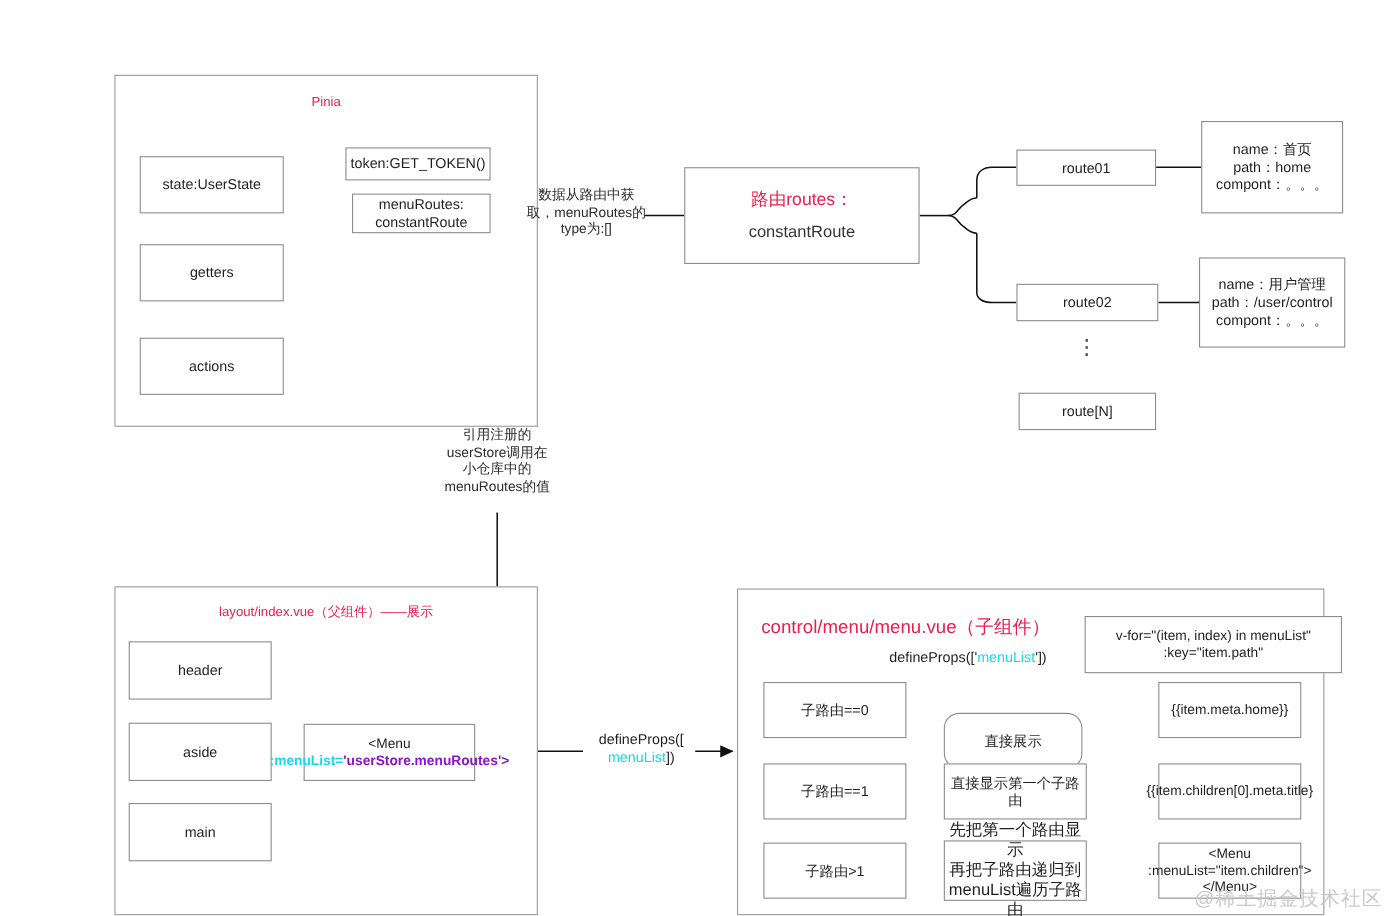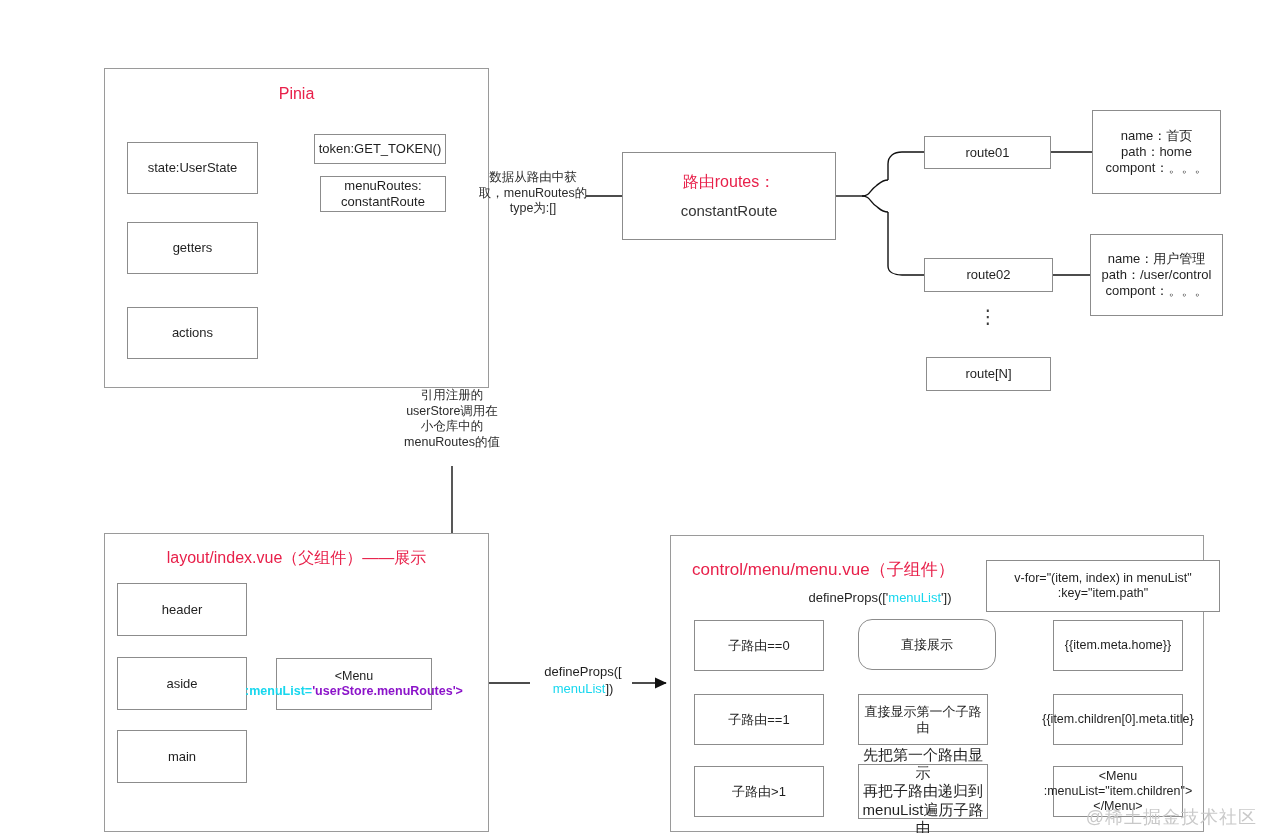--- a/index.html
+++ b/index.html
@@ -16,21 +16,21 @@
     display:flex;align-items:center;justify-content:center;
     text-align:center;line-height:1.22;color:#1f1f1f;
     font-size:13px;
   }
   .panel{
     position:absolute;box-sizing:border-box;
     border:1px solid #9a9a9a;background:#ffffff;
   }
   .panel-title{
     position:absolute;text-align:center;color:#e8204a;
-    font-size:16px;white-space:nowrap;
+    font-size:12px;white-space:nowrap;
   }
   .free{
     position:absolute;text-align:center;font-size:12.5px;
     line-height:1.25;color:#2b2b2b;white-space:pre-line;
   }
   .routes-title{color:#e8204a;font-size:16px;display:block;margin-bottom:10px;}
   .routes-sub{display:block;font-size:15px;color:#333;}
   .ttl-red{color:#e8204a;font-size:17px;}
   .cyan{color:#17d7ee;}
   .purple{color:#8b13c9;}
@@ -183,21 +183,21 @@
     <span>defineProps(['</span><span class="cyan">menuList</span><span>'])</span>
   </div>
 
   <div class="box" style="left:986px;top:560px;width:234px;height:52px;font-size:12.5px;padding:0 6px;">
     <span>v-for="(item, index) in menuList" :key="item.path"</span>
   </div>
 
   <div class="box" style="left:694px;top:620px;width:130px;height:51px;">
     <span>子路由==0</span>
   </div>
-  <div class="box" style="left:858px;top:619px;width:138px;height:51px;border-radius:14px;">
+  <div class="box" style="left:858px;top:648px;width:126px;height:51px;border-radius:14px;">
     <span>直接展示</span>
   </div>
   <div class="box" style="left:1053px;top:620px;width:130px;height:51px;font-size:12.5px;">
     <span>{{item.meta.home}}</span>
   </div>
 
   <div class="box" style="left:694px;top:694px;width:130px;height:51px;">
     <span>子路由==1</span>
   </div>
   <div class="box" style="left:858px;top:694px;width:130px;height:51px;padding:0 4px;">

